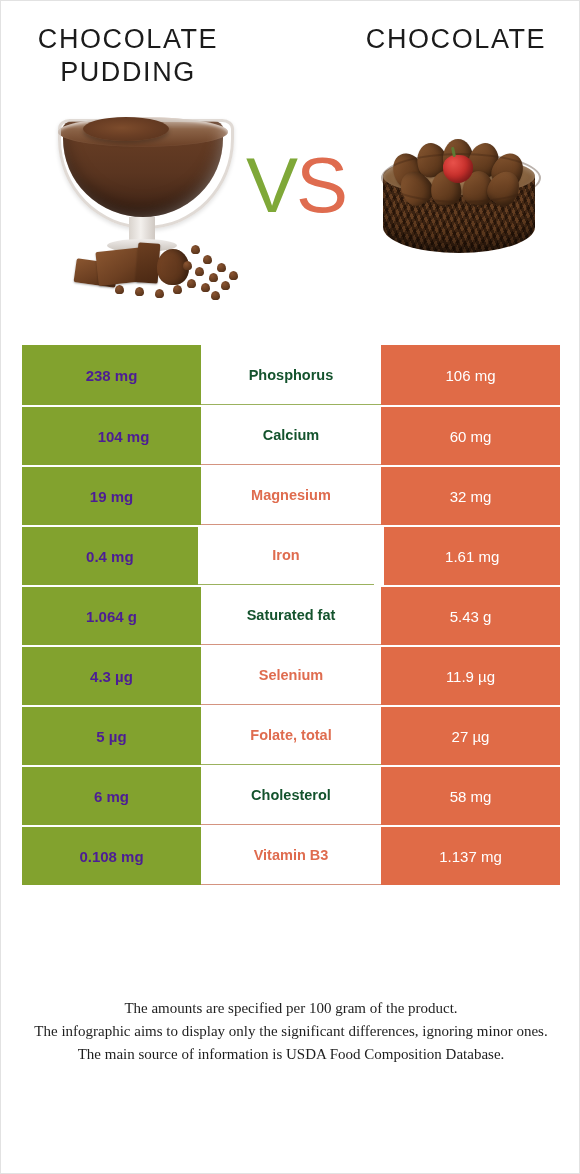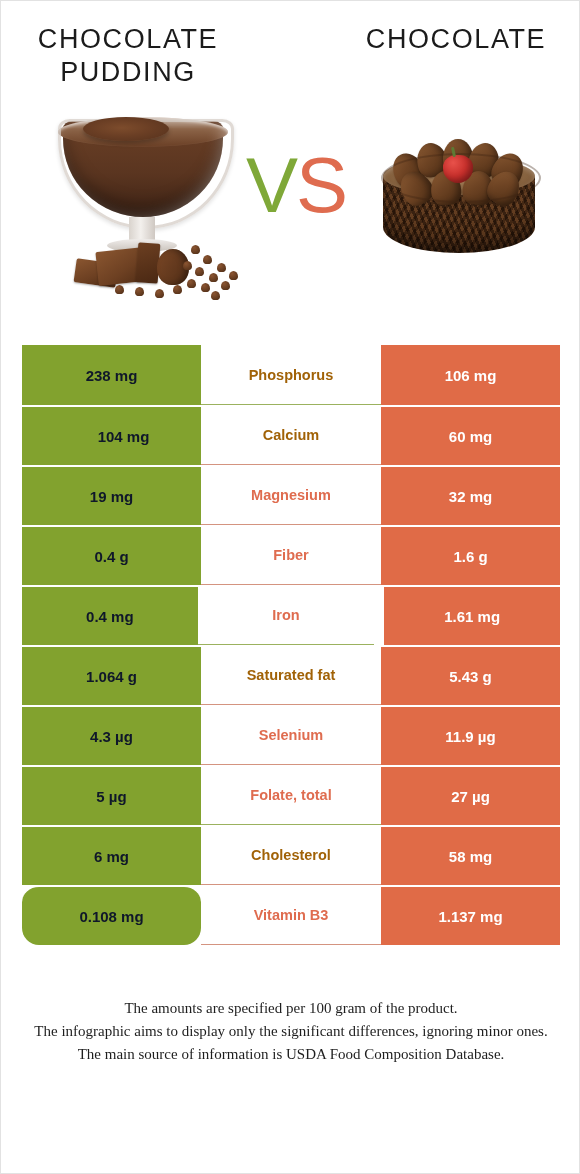--- a/index.html
+++ b/index.html
@@ -234,39 +234,39 @@
   .cell {
     display: flex;
     align-items: center;
     justify-content: center;
     box-sizing: border-box;
     font-family: "Liberation Sans", sans-serif;
   }
   .cell-left {
     width: 179px;
     background: #82A22E;
-    color: #0f172a;
+    color: #4c1d95;
     font-size: 15px;
     font-weight: 600;
   }
   .cell-right {
     width: 179px;
     background: #E06B47;
     color: #ffffff;
     font-size: 15px;
-    font-weight: 700;
+    font-weight: 400;
   }
   .cell-mid {
     width: 180px;
     background: #ffffff;
     font-size: 14.5px;
     font-weight: 700;
     border-bottom: 1px solid transparent;
   }
-  .row .cell-mid.win-left  { color: #a16207; border-bottom-color: #9bb25e; }
+  .row .cell-mid.win-left  { color: #14532d; border-bottom-color: #9bb25e; }
   .row .cell-mid.win-right { color: #DF6C4F; border-bottom-color: #d49480; }
   .row:last-child .cell-left,
   .row:last-child .cell-right { }
   .row + .row .cell-left  { border-top: 2px solid #ffffff; }
   .row + .row .cell-right { border-top: 2px solid #ffffff; }
 
   
   .footnote {
     position: absolute;
     left: 22px;
@@ -355,25 +355,20 @@
         <div class="cell cell-left" style="background: rgb(130, 162, 46); padding-left: 24px;">104 mg</div>
         <div class="cell cell-mid win-left" style="border-bottom-color: rgb(212, 148, 128);">Calcium</div>
         <div class="cell cell-right" style="background: rgb(224, 107, 71);">60 mg</div>
       </div>
       <div class="row">
         <div class="cell cell-left" style="background: rgb(130, 162, 46);">19 mg</div>
         <div class="cell cell-mid win-right" style="border-bottom-color: rgb(212, 148, 128);">Magnesium</div>
         <div class="cell cell-right" style="background: rgb(224, 107, 71);">32 mg</div>
       </div>
       <div class="row">
-        <div class="cell cell-left" style="background: rgb(130, 162, 46);">0.4 g</div>
-        <div class="cell cell-mid win-right" style="border-bottom-color: rgb(212, 148, 128);">Fiber</div>
-        <div class="cell cell-right" style="background: rgb(224, 107, 71);">1.6 g</div>
-      </div>
-      <div class="row">
         <div class="cell cell-left" style="background: rgb(130, 162, 46);">0.4 mg</div>
         <div class="cell cell-mid win-right" style="border-bottom-color: rgb(155, 178, 94);">Iron</div>
         <div class="cell cell-right" style="background: rgb(224, 107, 71); margin-left: 10px;">1.61 mg</div>
       </div>
       <div class="row">
         <div class="cell cell-left" style="background: rgb(130, 162, 46);">1.064 g</div>
         <div class="cell cell-mid win-left" style="border-bottom-color: rgb(212, 148, 128);">Saturated fat</div>
         <div class="cell cell-right" style="background: rgb(224, 107, 71);">5.43 g</div>
       </div>
       <div class="row">
@@ -385,21 +380,21 @@
         <div class="cell cell-left" style="background: rgb(130, 162, 46);">5 µg</div>
         <div class="cell cell-mid win-right" style="border-bottom-color: rgb(155, 178, 94);">Folate, total</div>
         <div class="cell cell-right" style="background: rgb(224, 107, 71);">27 µg</div>
       </div>
       <div class="row">
         <div class="cell cell-left" style="background: rgb(130, 162, 46);">6 mg</div>
         <div class="cell cell-mid win-left" style="border-bottom-color: rgb(212, 148, 128);">Cholesterol</div>
         <div class="cell cell-right" style="background: rgb(224, 107, 71);">58 mg</div>
       </div>
       <div class="row">
-        <div class="cell cell-left" style="background: rgb(130, 162, 46); border-radius: 17px;">0.108 mg</div>
+        <div class="cell cell-left" style="background: rgb(130, 162, 46);">0.108 mg</div>
         <div class="cell cell-mid win-right" style="border-bottom-color: rgb(212, 148, 128);">Vitamin B3</div>
         <div class="cell cell-right" style="background: rgb(224, 107, 71);">1.137 mg</div>
       </div>
     </div>
 
   <div class="footnote">
     <p>The amounts are specified per 100 gram of the product.</p>
     <p>The infographic aims to display only the significant differences, ignoring minor ones.</p>
     <p>The main source of information is USDA Food Composition Database.</p>
   </div>

